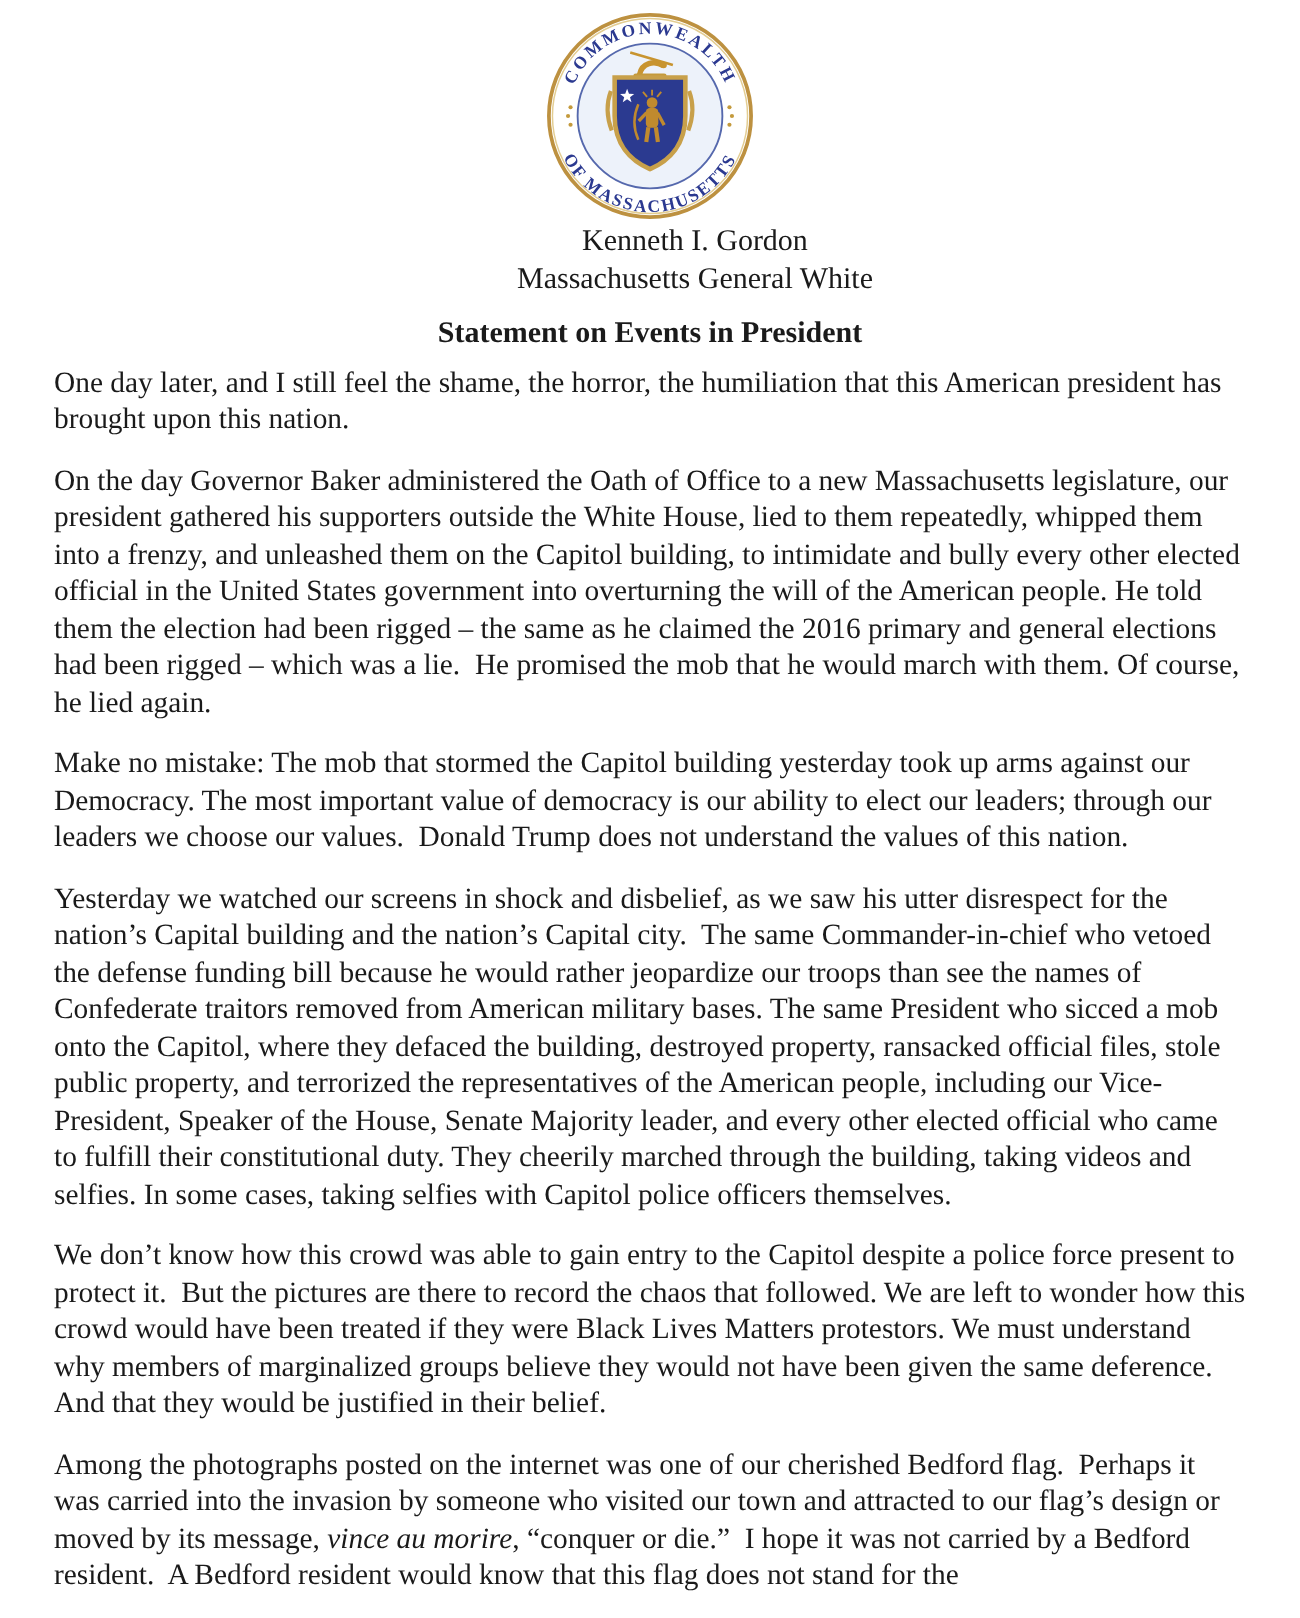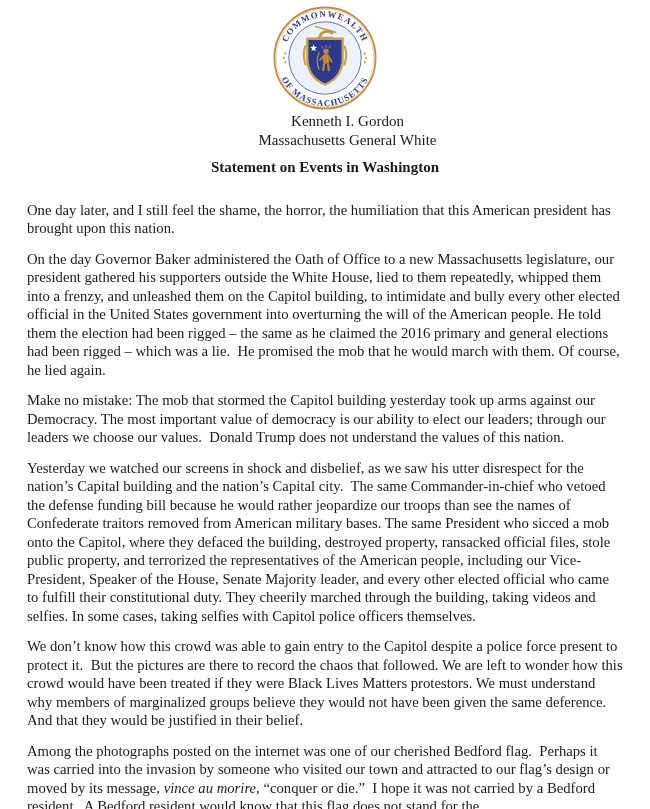--- a/index.html
+++ b/index.html
@@ -30,21 +30,21 @@
     line-height: 18.5px;
     margin: 9px 0 0 0;
   }
   .body-text p {
     margin: 12px 27px 0 27px;
     font-size: 14.7px;
     line-height: 18.5px;
     text-align: left;
     white-space: pre-wrap;
   }
-  .body-text p.first { margin-top: 24px; }
+  .body-text p.first { margin-top: 6px; }
   .body-text em { font-style: italic; }
 </style>
 </head>
 <body>
 
 <div class="page">
 
   <div class="seal-wrap">
     <svg width="104" height="104" viewBox="0 0 100 100" aria-hidden="true">
       <defs>
@@ -85,21 +85,21 @@
         <path d="M44.4,44.4 Q40.6,53 44.4,61.4" fill="none" stroke-width="1.2"></path>
       </g>
       <text font-size="8.4" font-weight="bold" letter-spacing="1.3" text-anchor="middle" font-family="Liberation Serif, serif" fill="#2b3990"><textPath href="#arcTop" startOffset="50%">COMMONWEALTH</textPath></text>
       <text font-size="8.4" font-weight="bold" letter-spacing="1" text-anchor="middle" font-family="Liberation Serif, serif" fill="#2b3990"><textPath href="#arcBottom" startOffset="50%">OF MASSACHUSETTS</textPath></text>
     </svg>
   </div>
 
   <div class="author-line">Kenneth I. Gordon</div>
   <div class="author-line">Massachusetts General White</div>
 
-  <h1 class="doc-title">Statement on Events in Washington</h1>
+  <h1 class="doc-title">Statement on Events in President</h1>
 
   <div class="body-text">
     <p class="first">One day later, and I still feel the shame, the horror, the humiliation that this American president has brought upon this nation.</p>
     <p>On the day Governor Baker administered the Oath of Office to a new Massachusetts legislature, our president gathered his supporters outside the White House, lied to them repeatedly, whipped them into a frenzy, and unleashed them on the Capitol building, to intimidate and bully every other elected official in the United States government into overturning the will of the American people. He told them the election had been rigged – the same as he claimed the 2016 primary and general elections had been rigged – which was a lie.  He promised the mob that he would march with them. Of course, he lied again.</p>
     <p>Make no mistake: The mob that stormed the Capitol building yesterday took up arms against our Democracy. The most important value of democracy is our ability to elect our leaders; through our leaders we choose our values.  Donald Trump does not understand the values of this nation.</p>
     <p>Yesterday we watched our screens in shock and disbelief, as we saw his utter disrespect for the nation’s Capital building and the nation’s Capital city.  The same Commander-in-chief who vetoed the defense funding bill because he would rather jeopardize our troops than see the names of Confederate traitors removed from American military bases. The same President who sicced a mob onto the Capitol, where they defaced the building, destroyed property, ransacked official files, stole public property, and terrorized the representatives of the American people, including our Vice-President, Speaker of the House, Senate Majority leader, and every other elected official who came to fulfill their constitutional duty. They cheerily marched through the building, taking videos and selfies. In some cases, taking selfies with Capitol police officers themselves.</p>
     <p>We don’t know how this crowd was able to gain entry to the Capitol despite a police force present to protect it.  But the pictures are there to record the chaos that followed. We are left to wonder how this crowd would have been treated if they were Black Lives Matters protestors. We must understand why members of marginalized groups believe they would not have been given the same deference. And that they would be justified in their belief.</p>
     <p><span>Among the photographs posted on the internet was one of our cherished Bedford flag.  Perhaps it was carried into the invasion by someone who visited our town and attracted to our flag’s design or moved by its message, </span><em>vince au morire</em><span>, “conquer or die.”  I hope it was not carried by a Bedford resident.  A Bedford resident would know that this flag does not stand for the</span></p>
   </div>
 

